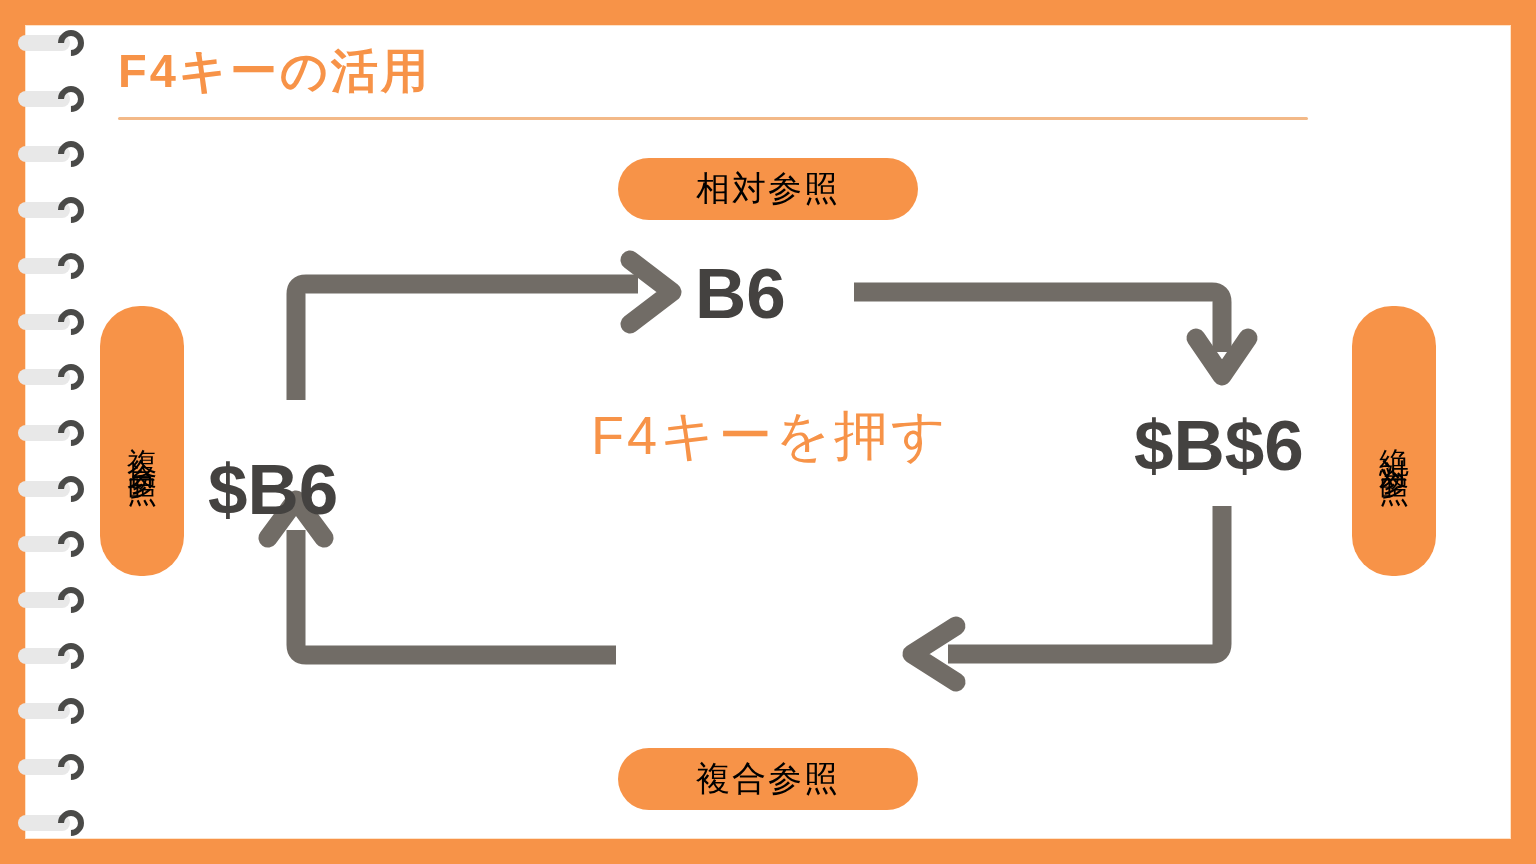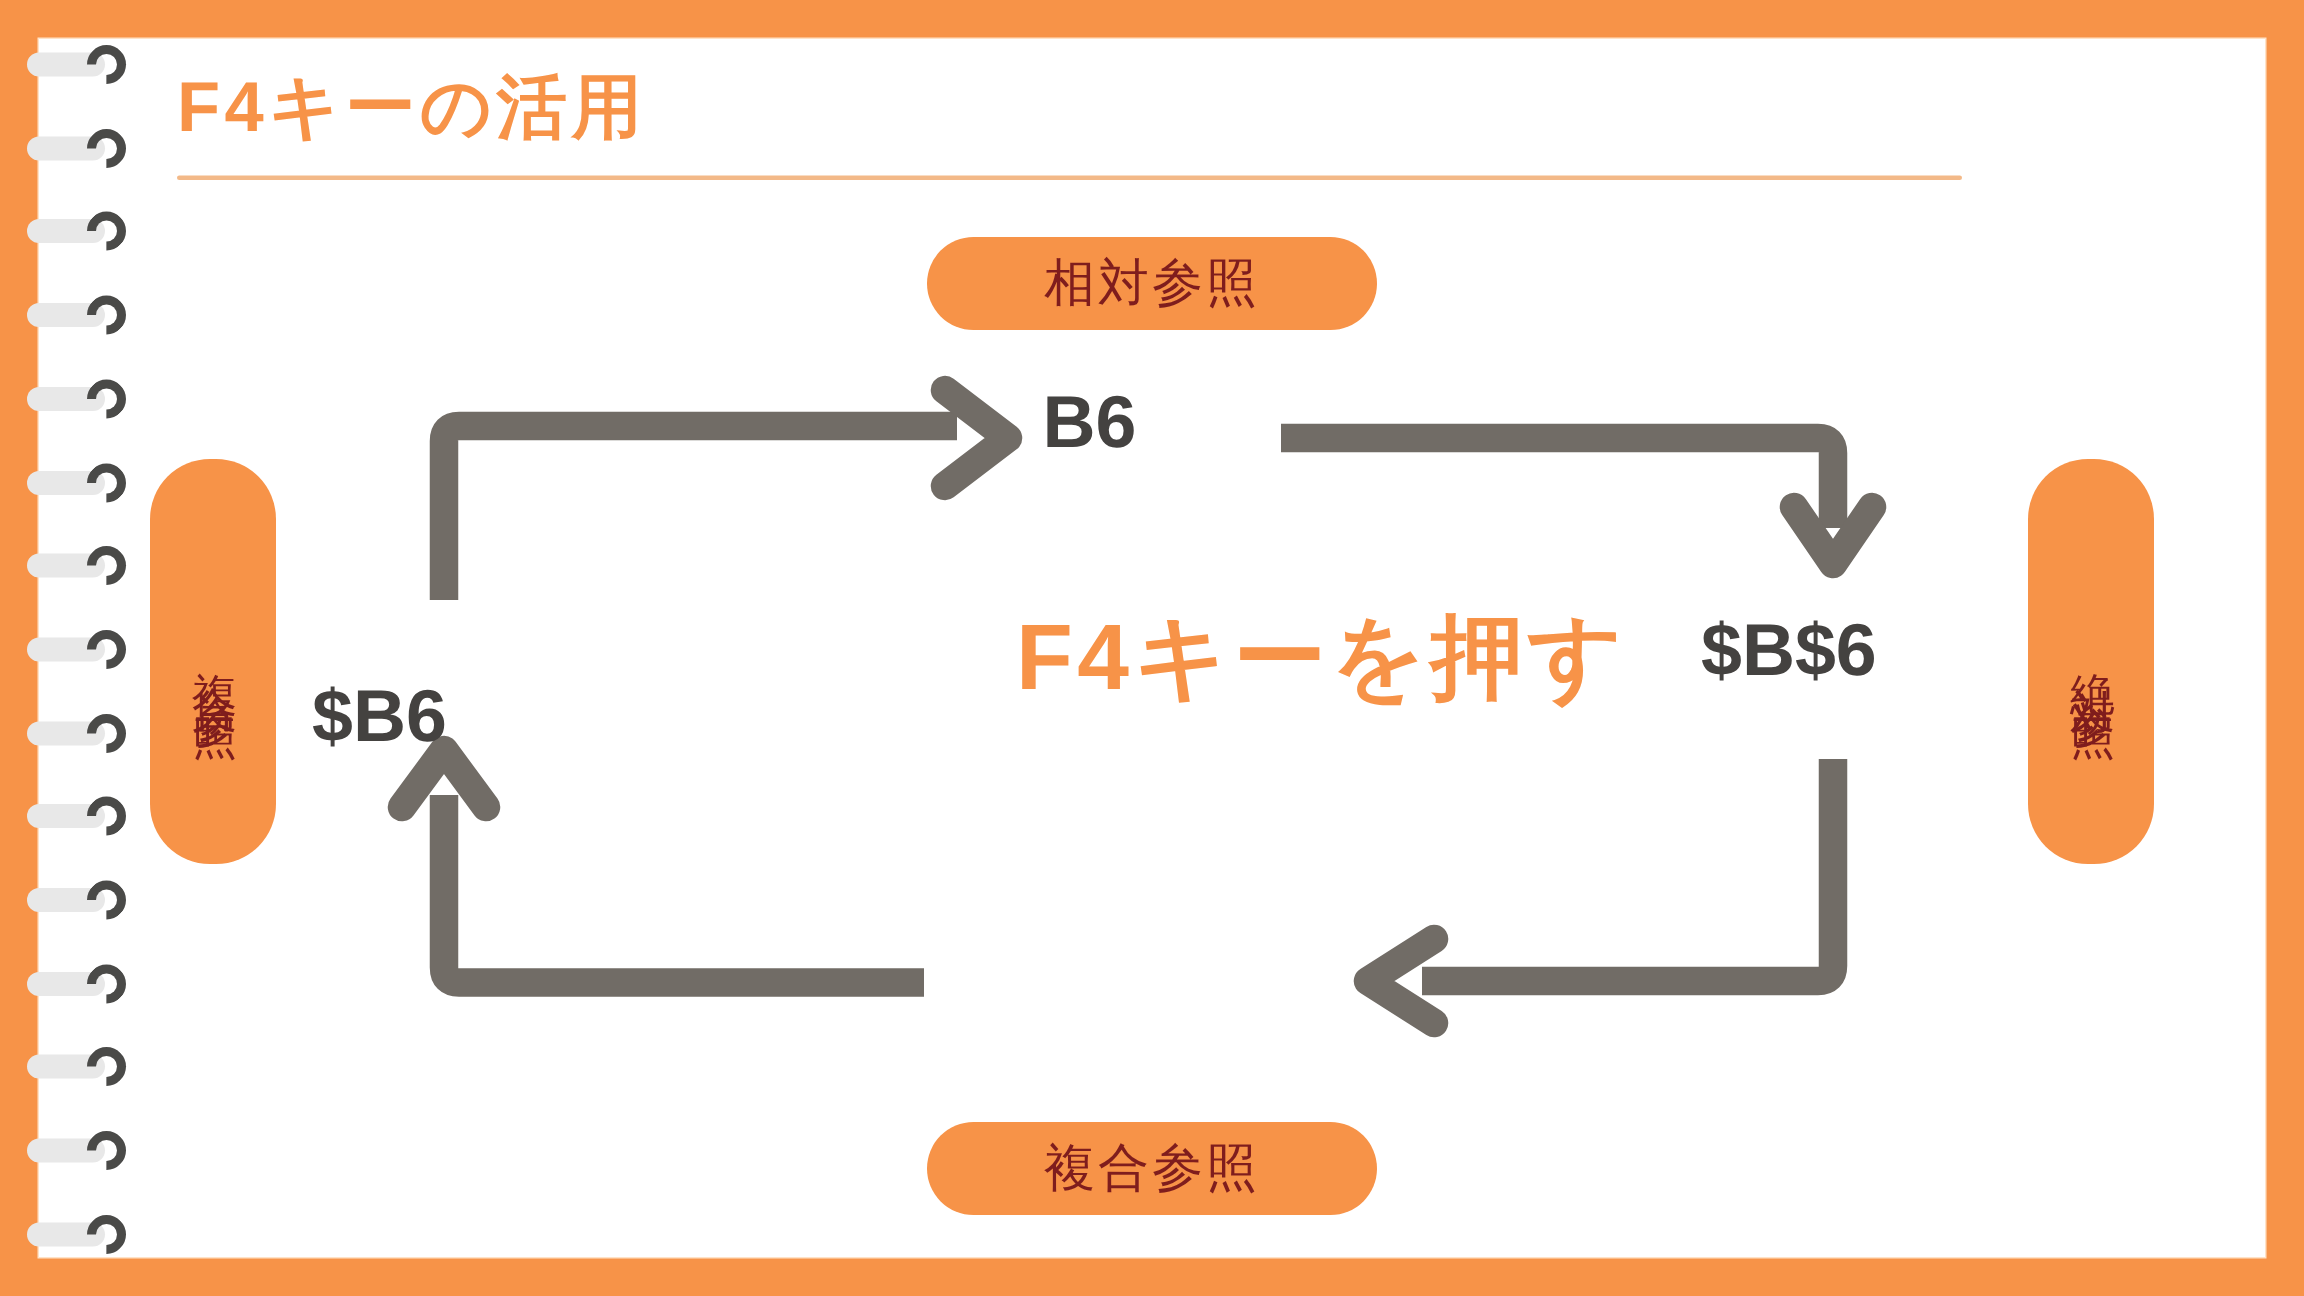--- a/index.html
+++ b/index.html
@@ -103,21 +103,21 @@
     left: 0;
     top: 0;
     width: 1536px;
     height: 864px;
   }
 
   
   .pill {
     position: absolute;
     background: #F79348;
-    color: #7f1d1d;
+    color: #000000;
     display: flex;
     align-items: center;
     justify-content: center;
     font-weight: normal;
   }
   .pill.horizontal {
     border-radius: 40px;
     font-size: 34px;
     letter-spacing: 2px;
   }
@@ -132,40 +132,40 @@
 
   #badge-top    { left: 618px; top: 158px; width: 300px; height: 62px; }
   #badge-bottom { left: 618px; top: 748px; width: 300px; height: 62px; }
   #badge-left   { left: 100px; top: 306px; width: 84px;  height: 270px; }
   #badge-right  { left: 1352px; top: 306px; width: 84px; height: 270px; }
 
   
   .cellref {
     position: absolute;
     color: #444240;
-    font-size: 49px;
+    font-size: 71px;
     font-weight: bold;
     letter-spacing: 0px;
     white-space: nowrap;
     line-height: 1;
   }
   #ref-top    { left: 695px; top: 258px; }
   #ref-left   { left: 208px; top: 410px; margin-top: 44px; }
   #ref-right  { left: 1098px; top: 410px; margin-left: 36px; }
   #ref-bottom { left: 668px; top: 614px; }
 
   
   #center-text {
     position: absolute;
     left: 455px;
     top: 408px;
     width: 630px;
-    text-align: right;
-    font-size: 62px;
-    font-weight: bold;
+    text-align: center;
+    font-size: 54px;
+    font-weight: normal;
     color: #F79348;
     letter-spacing: 3px;
     line-height: 1;
     white-space: nowrap;
   }
 
   
   #arrow-layer {
     position: absolute;
     left: 0; top: 0;

